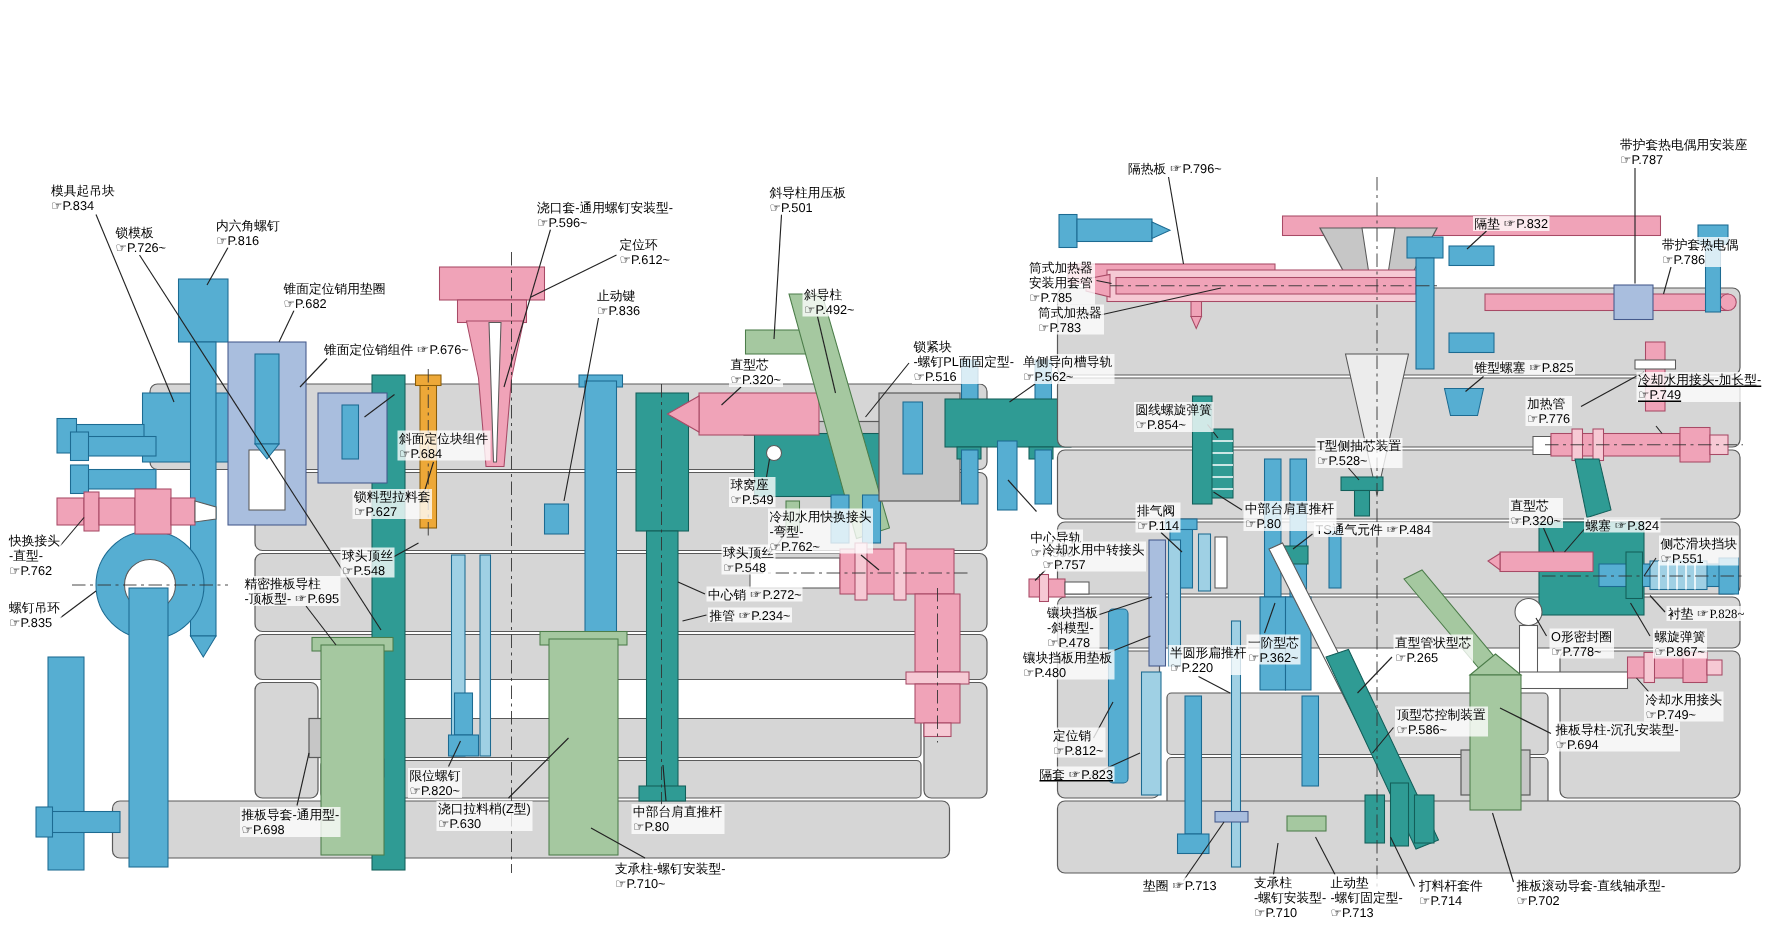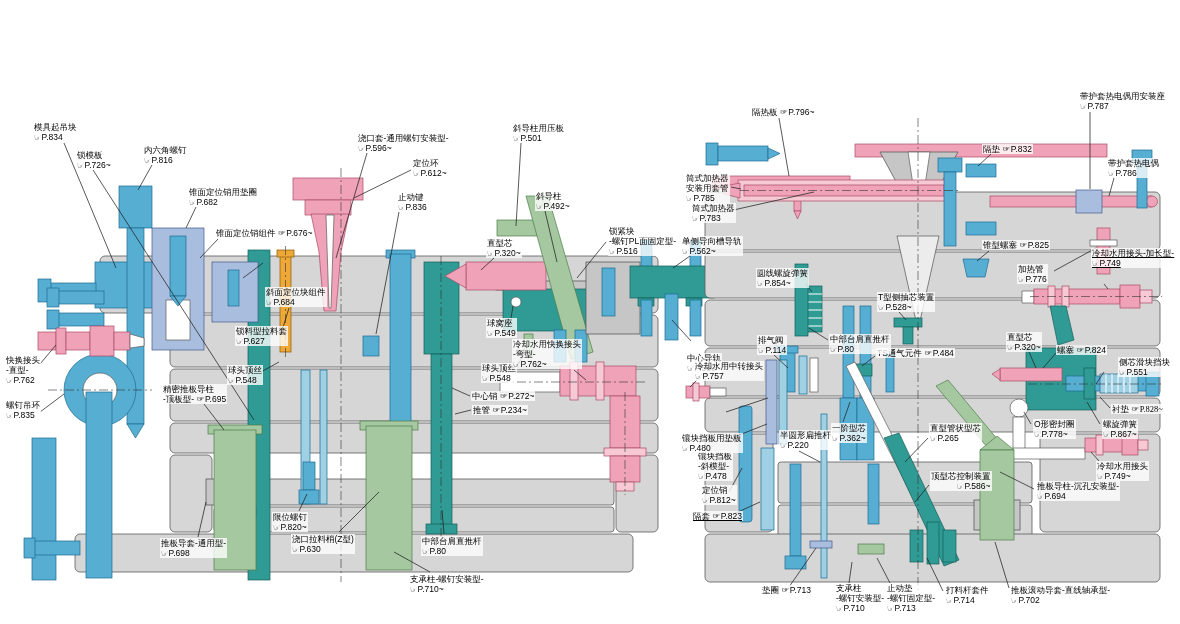--- a/index.html
+++ b/index.html
@@ -533,21 +533,21 @@
         <div>冷却水用接头-加长型-</div>
         <div>☞P.749</div>
       </div>
       <div class="part-label" style="left: 1006px; top: 332px;">
         <div>直型芯</div>
         <div>☞P.320~</div>
       </div>
       <div class="part-label" style="left: 1056px; top: 345px;">
         <div>螺塞 ☞P.824</div>
       </div>
-      <div class="part-label" style="left: 1106px; top: 357px; margin-left: 12px;">
+      <div class="part-label" style="left: 1106px; top: 357px;">
         <div>侧芯滑块挡块</div>
         <div>☞P.551</div>
       </div>
       <div class="part-label" style="left: 1111px; top: 404px; font-family: Liberation Serif, serif;">
         <div>衬垫 ☞P.828~</div>
       </div>
       <div class="part-label" style="left: 1102px; top: 419px;">
         <div>螺旋弹簧</div>
         <div>☞P.867~</div>
       </div>
@@ -556,21 +556,21 @@
         <div>☞P.778~</div>
       </div>
       <div class="part-label" style="left: 1096px; top: 461px;">
         <div>冷却水用接头</div>
         <div>☞P.749~</div>
       </div>
       <div class="part-label" style="left: 929px; top: 423px;">
         <div>直型管状型芯</div>
         <div>☞P.265</div>
       </div>
-      <div class="part-label" style="left: 930px; top: 471px; text-align: right;">
+      <div class="part-label" style="left: 930px; top: 471px;">
         <div>顶型芯控制装置</div>
         <div>☞P.586~</div>
       </div>
       <div class="part-label" style="left: 1036px; top: 481px;">
         <div>推板导柱-沉孔安装型-</div>
         <div>☞P.694</div>
       </div>
       <div class="part-label" style="left: 1010px; top: 585px;">
         <div>推板滚动导套-直线轴承型-</div>
         <div>☞P.702</div>
@@ -592,21 +592,21 @@
       <div class="part-label" style="left: 761px; top: 585px;">
         <div>垫圈 ☞P.713</div>
       </div>
       <div class="part-label" style="left: 701px; top: 485px;">
         <div>定位销</div>
         <div>☞P.812~</div>
       </div>
       <div class="part-label" style="left: 692px; top: 511px; text-decoration: underline;">
         <div>隔套 ☞P.823</div>
       </div>
-      <div class="part-label" style="left: 697px; top: 403px; margin-top: 48px;">
+      <div class="part-label" style="left: 697px; top: 403px;">
         <div>镶块挡板</div>
         <div>-斜模型-</div>
         <div>☞P.478</div>
       </div>
       <div class="part-label" style="left: 681px; top: 433px;">
         <div>镶块挡板用垫板</div>
         <div>☞P.480</div>
       </div>
       <div class="part-label" style="left: 779px; top: 430px;">
         <div>半圆形扁推杆</div>

